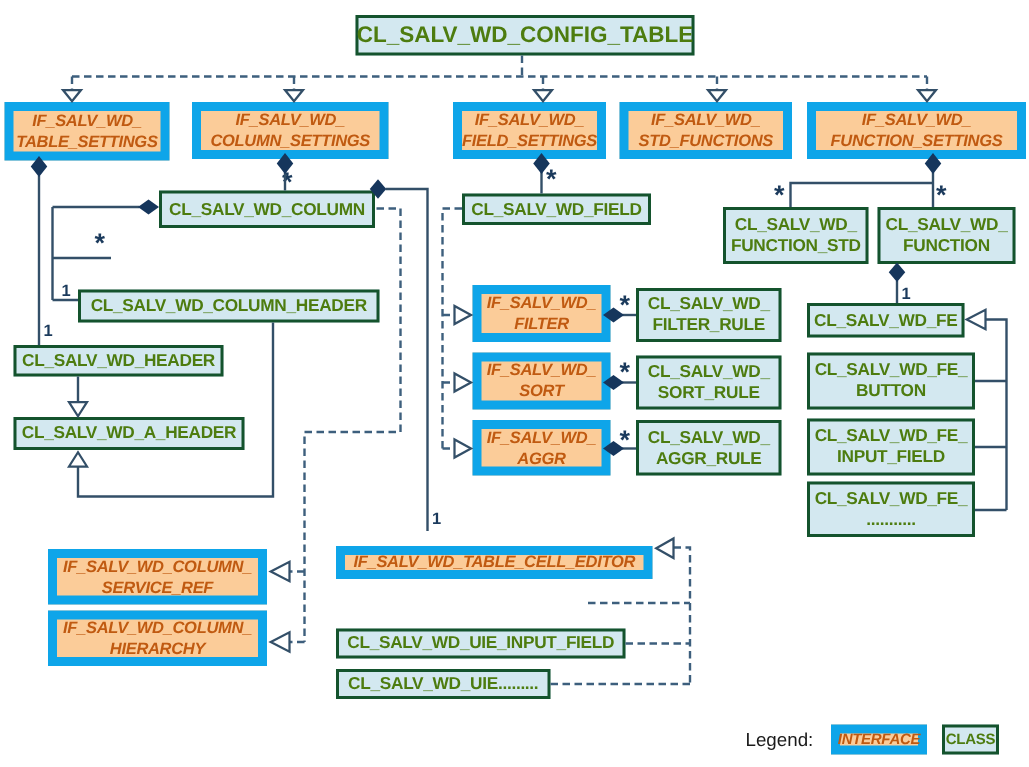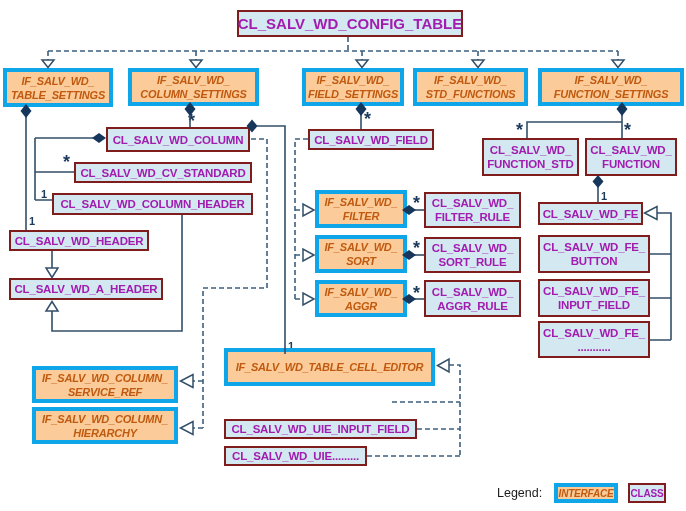--- a/index.html
+++ b/index.html
@@ -7,25 +7,25 @@
     position:relative;width:686px;height:511px;background:#ffffff;overflow:hidden;
     font-family:"Liberation Sans", sans-serif;
   }
   .node{
     position:absolute;box-sizing:border-box;
     display:flex;align-items:center;justify-content:center;
     text-align:center;white-space:pre-line;
     font-weight:bold;letter-spacing:-0.2px;
   }
   .cls{
-    background:#D3E8F0;border:2px solid #7f1d1d;color:#a21caf;
+    background:#D3E8F0;border:2px solid #14532d;color:#4d7c0f;
     font-size:11.5px;line-height:14px;
   }
   .iface{
-    background:#FBCC99;border:4px solid #0ea5e9;color:#C05A11;
+    background:#FBCC99;border:6px solid #0ea5e9;color:#C05A11;
     font-style:italic;font-size:11px;line-height:14px;
   }
   .root{font-size:15px;letter-spacing:0;}
   .mult{
     position:absolute;color:#1B3A5C;font-weight:bold;
     font-size:11px;line-height:11px;
   }
   .mult.star{font-size:18px;line-height:12px;}
   #edges{position:absolute;left:0;top:0;pointer-events:none;z-index:5;}
   .node{z-index:2;}
@@ -45,21 +45,20 @@
 TABLE_SETTINGS</div>
   <div class="node iface" style="left:128px;top:68px;width:131px;height:38px">IF_SALV_WD_
 COLUMN_SETTINGS</div>
   <div class="node iface" style="left:302px;top:68px;width:102px;height:38px">IF_SALV_WD_
 FIELD_SETTINGS</div>
   <div class="node iface" style="left:413px;top:68px;width:115px;height:38px">IF_SALV_WD_
 STD_FUNCTIONS</div>
   <div class="node iface" style="left:538px;top:68px;width:146px;height:38px">IF_SALV_WD_
 FUNCTION_SETTINGS</div>
   <div class="node cls" style="left:106px;top:127px;width:144px;height:25px">CL_SALV_WD_COLUMN</div>
-  <div class="node cls" style="left:74px;top:162px;width:178px;height:21px">CL_SALV_WD_CV_STANDARD</div>
   <div class="node cls" style="left:52px;top:193px;width:201px;height:22px">CL_SALV_WD_COLUMN_HEADER</div>
   <div class="node cls" style="left:9px;top:230px;width:140px;height:21px">CL_SALV_WD_HEADER</div>
   <div class="node cls" style="left:9px;top:278px;width:154px;height:22px">CL_SALV_WD_A_HEADER</div>
   <div class="node cls" style="left:308px;top:129px;width:126px;height:21px">CL_SALV_WD_FIELD</div>
   <div class="node iface" style="left:315px;top:190px;width:92px;height:38px">IF_SALV_WD_
 FILTER</div>
   <div class="node cls" style="left:424px;top:192px;width:97px;height:36px">CL_SALV_WD_
 FILTER_RULE</div>
   <div class="node iface" style="left:315px;top:235px;width:92px;height:38px">IF_SALV_WD_
 SORT</div>
@@ -73,21 +72,21 @@
 FUNCTION_STD</div>
   <div class="node cls" style="left:585px;top:138px;width:92px;height:38px">CL_SALV_WD_
 FUNCTION</div>
   <div class="node cls" style="left:538px;top:202px;width:105px;height:23px">CL_SALV_WD_FE</div>
   <div class="node cls" style="left:538px;top:235px;width:112px;height:38px">CL_SALV_WD_FE_
 BUTTON</div>
   <div class="node cls" style="left:538px;top:279px;width:112px;height:38px">CL_SALV_WD_FE_
 INPUT_FIELD</div>
   <div class="node cls" style="left:538px;top:321px;width:112px;height:37px">CL_SALV_WD_FE_
 ...........</div>
-  <div class="node iface" style="left:224px;top:348px;width:211px;height:38px">IF_SALV_WD_TABLE_CELL_EDITOR</div>
+  <div class="node iface" style="left:224px;top:364px;width:211px;height:22px">IF_SALV_WD_TABLE_CELL_EDITOR</div>
   <div class="node cls" style="left:224px;top:446px;width:143px;height:20px">CL_SALV_WD_UIE.........</div>
   <div class="node cls" style="left:224px;top:419px;width:193px;height:20px">CL_SALV_WD_UIE_INPUT_FIELD</div>
   <div class="node iface" style="left:32px;top:366px;width:146px;height:37px">IF_SALV_WD_COLUMN_
 SERVICE_REF</div>
   <div class="node iface" style="left:32px;top:407px;width:146px;height:37px">IF_SALV_WD_COLUMN_
 HIERARCHY</div>
 
   <span class="mult" style="left:29px;top:216px">1</span>
   <span class="mult star" style="left:188px;top:115px">*</span>
   <span class="mult star" style="left:63px;top:156px">*</span>

